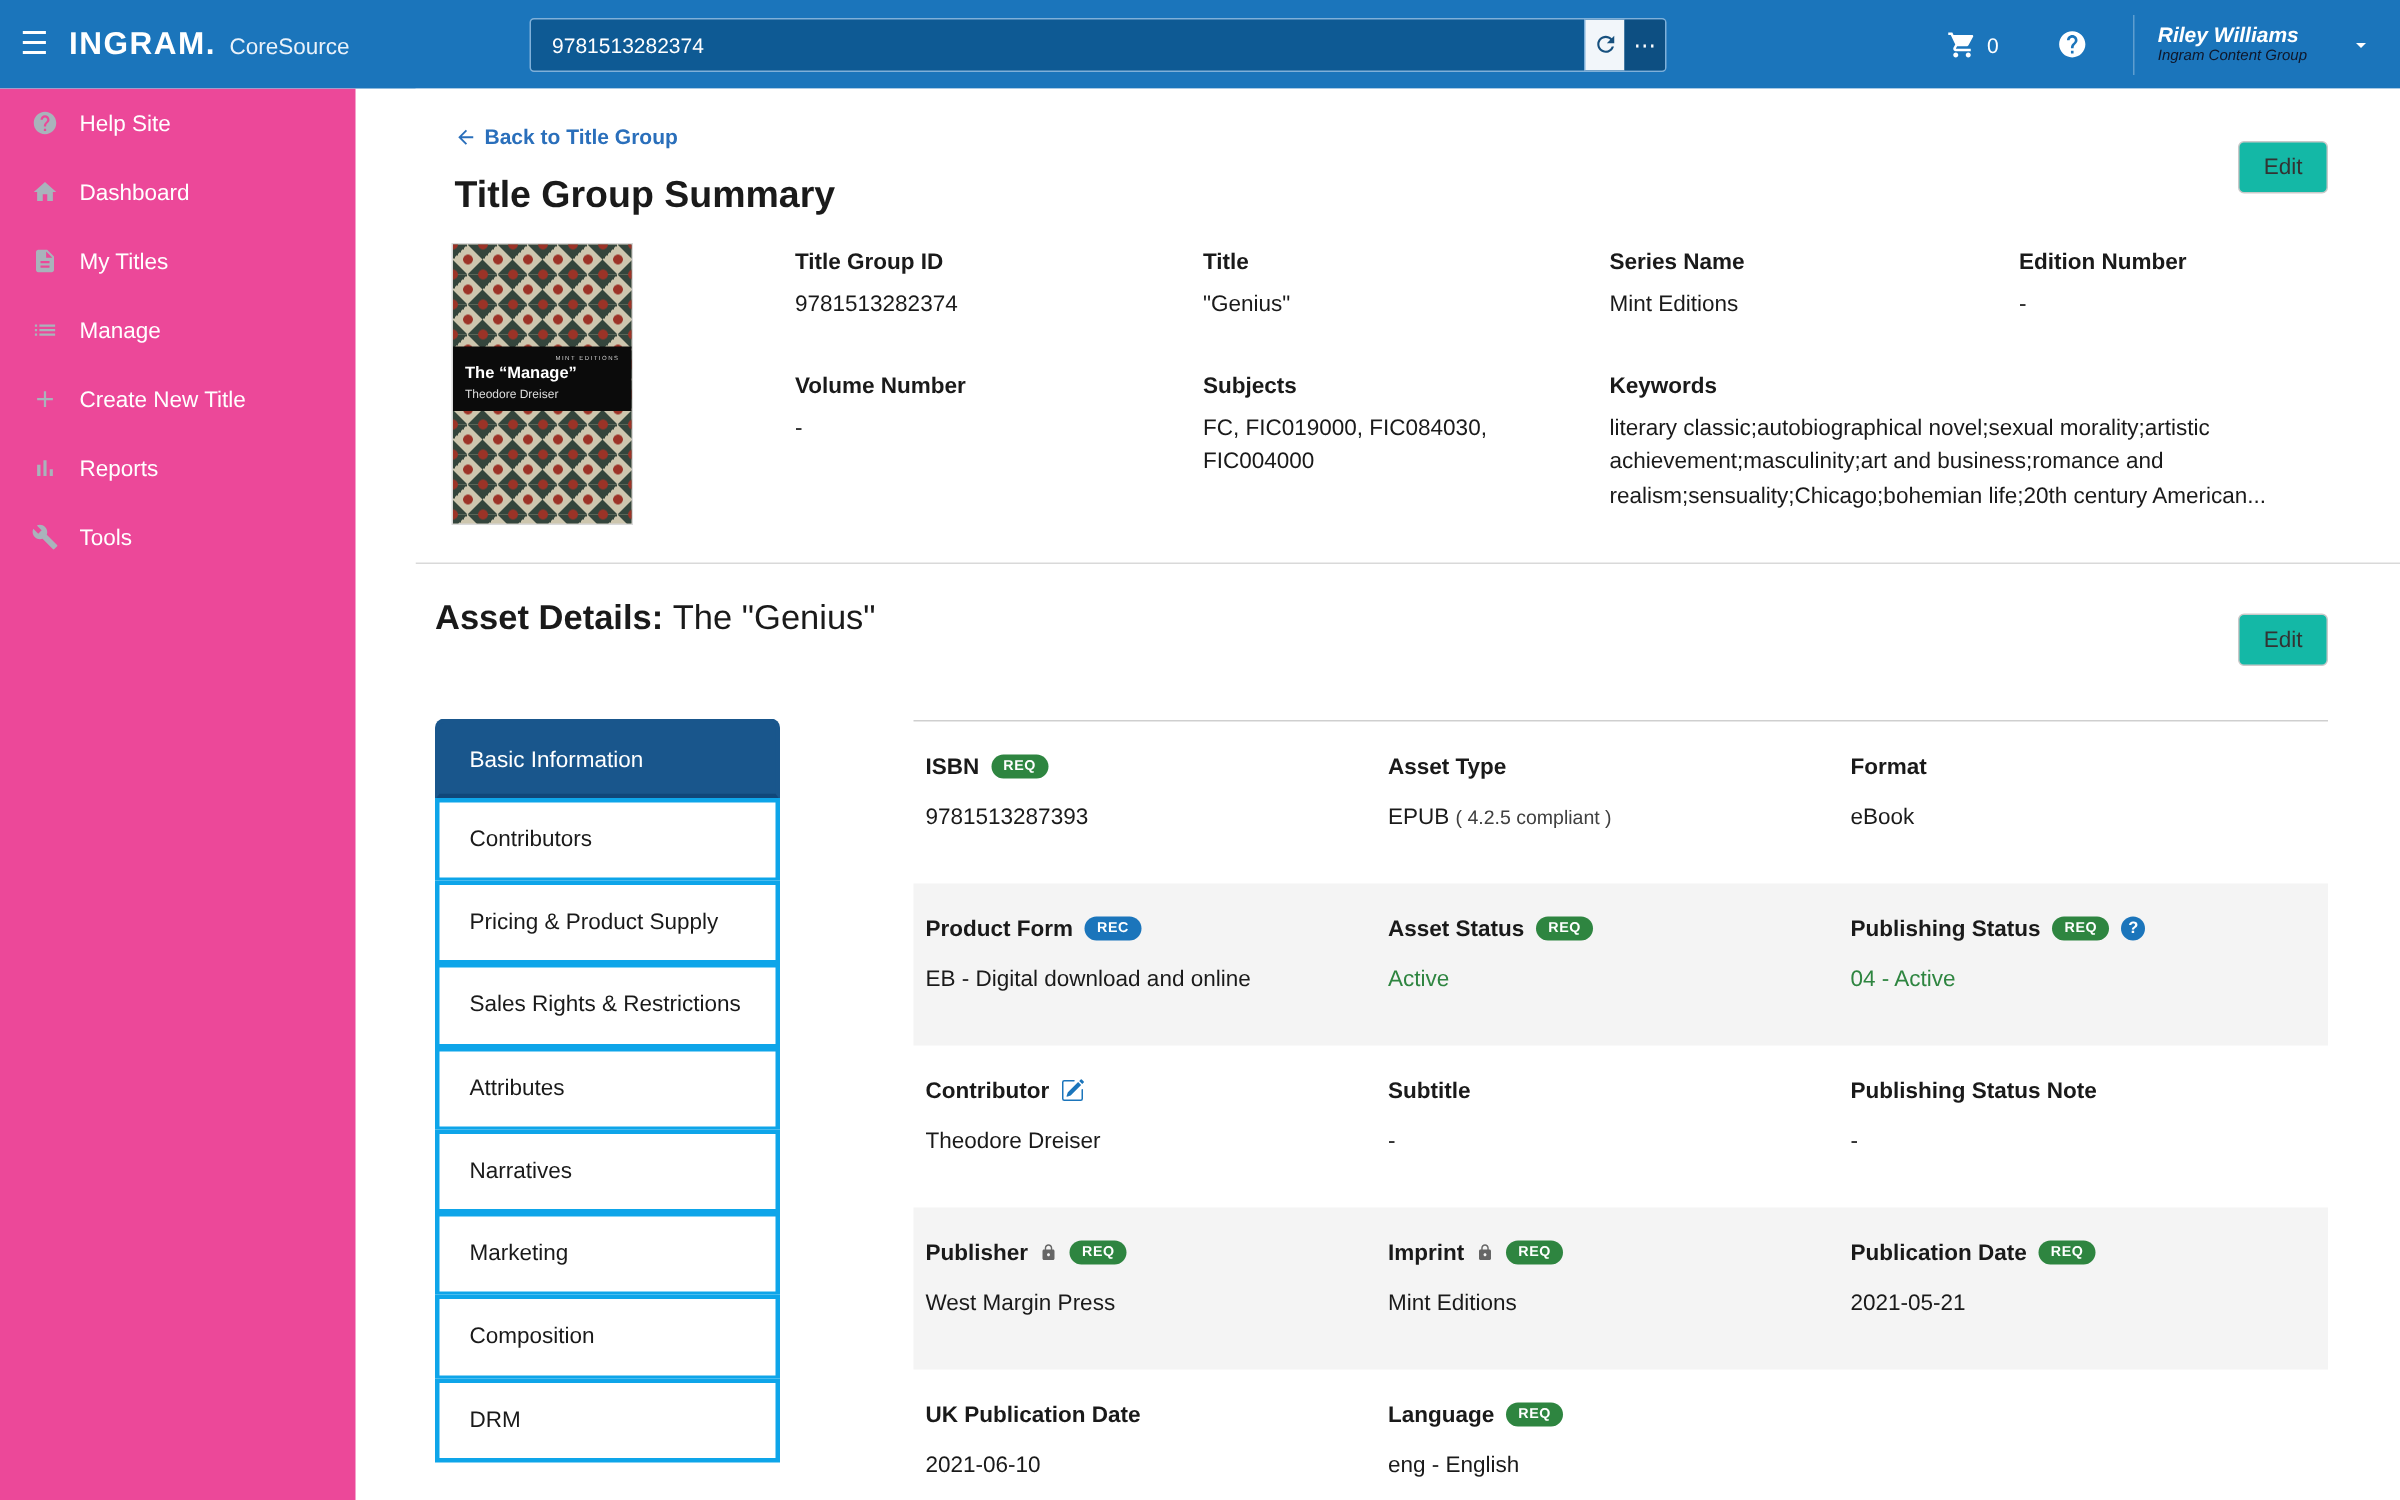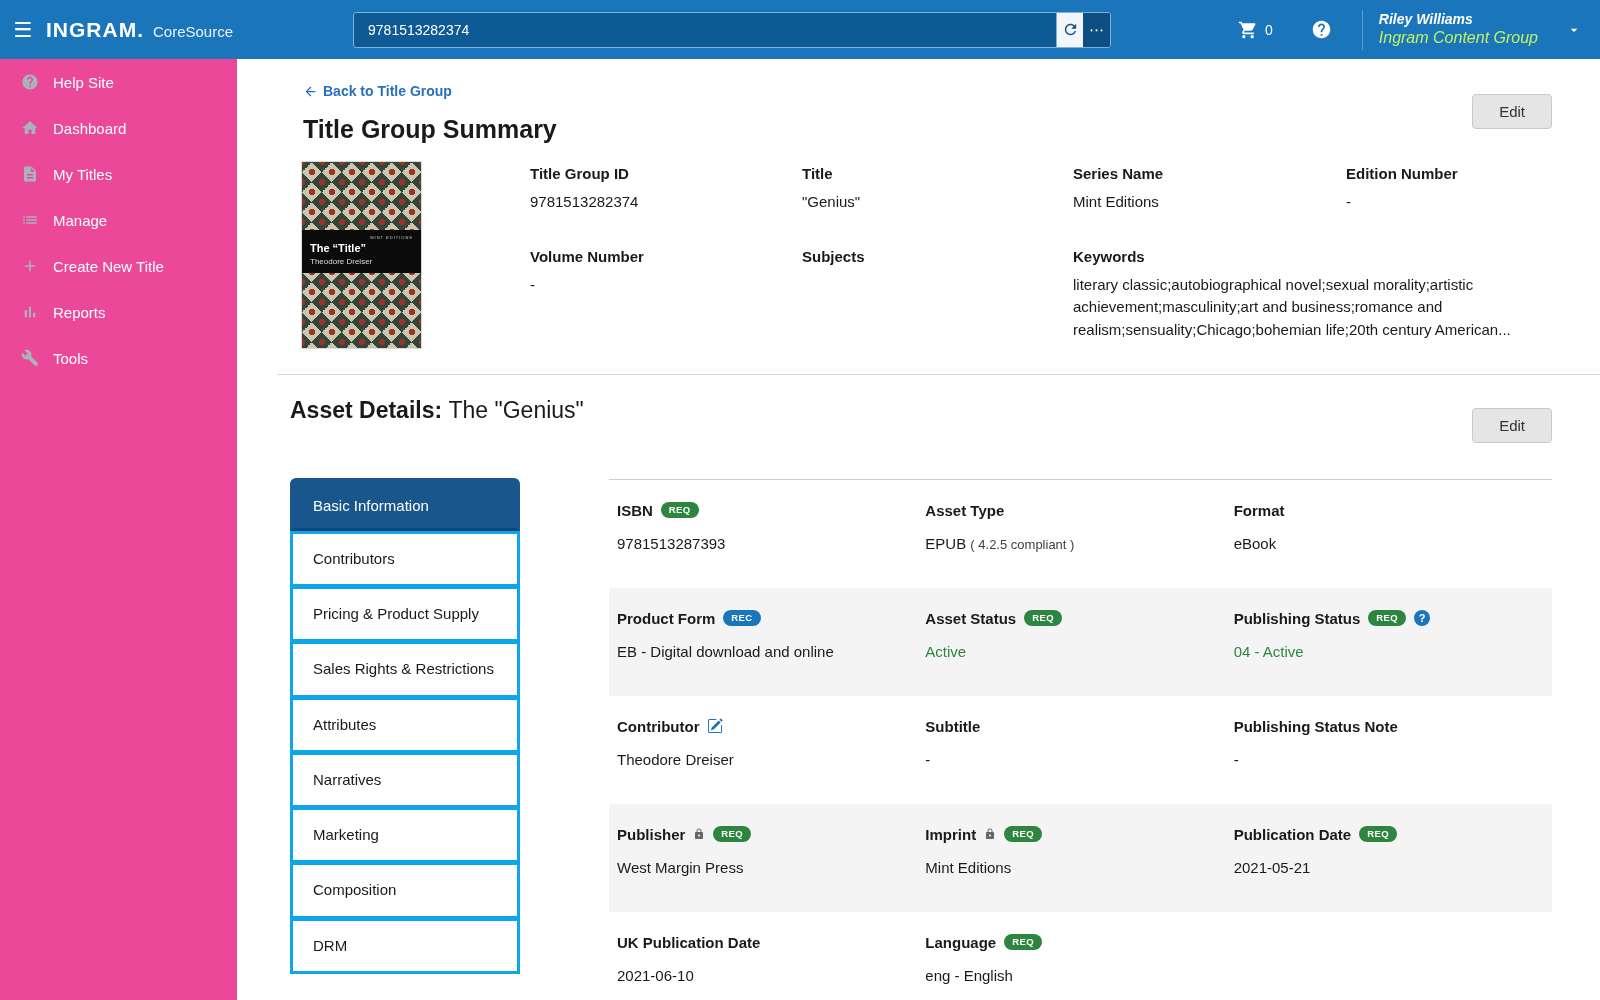--- a/index.html
+++ b/index.html
@@ -24,43 +24,43 @@
   .header-right { margin-left:auto; display:flex; align-items:center; padding-right:18px; }
   .cart-btn { display:flex; align-items:center; gap:7px; background:none; border:none; color:#fff;
               font-size:14px; cursor:pointer; margin-right:38px; }
   .cart-btn svg { fill:#fff; }
   .help-btn { background:none; border:none; cursor:pointer; margin-right:30px; display:flex; }
   .help-btn svg { fill:#fff; }
   .header-divider { width:1px; height:40px; background:rgba(255,255,255,0.3); margin-right:16px; }
   .user-menu { display:flex; align-items:center; gap:28px; background:none; border:none; color:#fff;
                cursor:pointer; text-align:left;font-style:italic; }
   .user-name { font-size:14px; font-weight:bold; line-height:1.25; }
-  .user-org { font-size:16px; color:#bef264; line-height:1.25; }
+  .user-org { font-size:10px; color:#0f172a; line-height:1.25; }
   .user-menu svg { fill:#fff; }
 
   
   .shell { display:flex; flex:1; overflow:hidden; }
 
   
   .sidebar { width:237px; flex:0 0 237px; background:#ec4899; }
   .side-item { display:flex; align-items:center; gap:14px; padding:14px 10px 14px 21px;
                color:#fff; font-size:15px; cursor:pointer; }
   .side-item svg { fill:#a9b3bb; flex:0 0 auto; }
 
   
   .main { flex:1; background:#fff; overflow:hidden;margin-left:40px; }
   .content-pad { padding-left:13px; padding-right:48px; }
 
   .tg-top { display:flex; justify-content:space-between; align-items:flex-start; padding-top:24px; }
   .back-link { display:inline-flex; align-items:center; gap:5px; color:#2a6fbb; font-weight:bold;
                font-size:14px; text-decoration:none; margin-left:13px; cursor:pointer; }
   .back-link svg { fill:#2a6fbb; }
   .page-title { font-size:25px; font-weight:bold; margin:12px 0 18px 13px; }
-  .btn-edit { background:#e5e5e5; border:1px solid #c9c9c9; border-radius:4px; font-size:15px; color:#333;
-              padding:8px 26px; cursor:pointer; margin-top:11px; font-family:inherit; }
+  .btn-edit { background:#14b8a6; border:1px solid #c9c9c9; border-radius:4px; font-size:15px; color:#333;
+              padding:8px 16px; cursor:pointer; margin-top:11px; font-family:inherit; }
 
   .tg-body { display:flex; margin-left:12px; }
   .cover { width:119px; height:186px; position:relative; flex:0 0 auto;
            background-color:#cdc6ae;
            background-image:
              radial-gradient(circle, #9c3327 3px, transparent 3.5px),
              radial-gradient(circle, #9c3327 3px, transparent 3.5px),
              linear-gradient(45deg, #34453c 25%, transparent 25%, transparent 75%, #34453c 75%),
              linear-gradient(-45deg, #34453c 25%, transparent 25%, transparent 75%, #34453c 75%);
            background-size:20px 20px; background-position:0 0,10px 10px,0 0,0 0;
@@ -213,21 +213,21 @@
             </a>
             <h1 class="page-title">Title Group Summary</h1>
           </div>
           <button class="btn-edit">Edit</button>
         </div>
 
         <div class="tg-body">
           <div class="cover">
             <div class="cover-band">
               <div class="cover-imprint">MINT EDITIONS</div>
-              <div class="cover-title">The “Title”</div>
+              <div class="cover-title">The “Manage”</div>
               <div class="cover-author">Theodore Dreiser</div>
             </div>
           </div>
 
           <div class="tg-grid">
             <div class="tg-cell">
               <div class="f-label">Title Group ID</div>
               <div class="f-value">9781513282374</div>
             </div>
             <div class="tg-cell">
@@ -241,20 +241,21 @@
             <div class="tg-cell">
               <div class="f-label">Edition Number</div>
               <div class="f-value">-</div>
             </div>
             <div class="tg-cell">
               <div class="f-label">Volume Number</div>
               <div class="f-value">-</div>
             </div>
             <div class="tg-cell">
               <div class="f-label">Subjects</div>
+              <div class="f-value">FC, FIC019000, FIC084030, FIC004000</div>
             </div>
             <div class="tg-cell span2">
               <div class="f-label">Keywords</div>
               <div class="f-value">literary classic;autobiographical novel;sexual morality;artistic achievement;masculinity;art and business;romance and realism;sensuality;Chicago;bohemian life;20th century American...</div>
             </div>
           </div>
         </div>
       </div>
 
       <div class="hr"></div>

